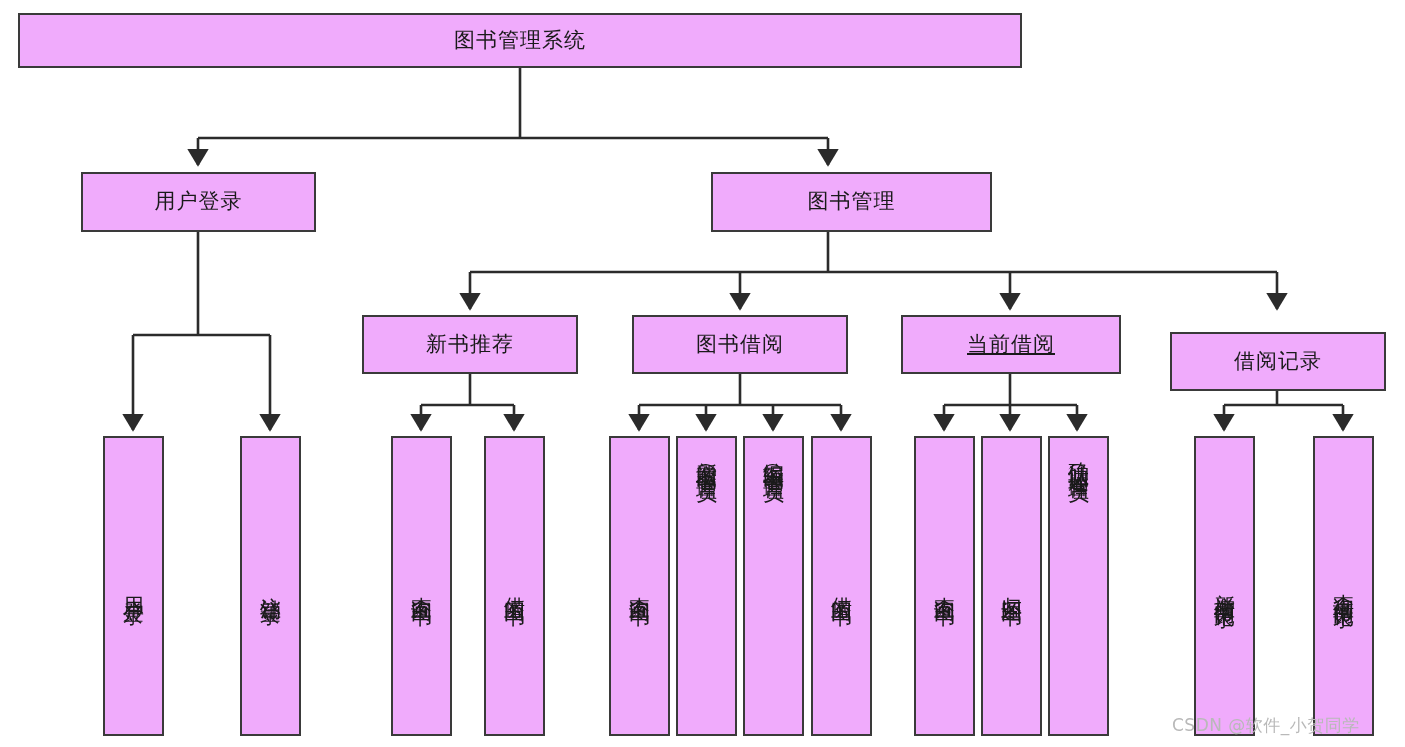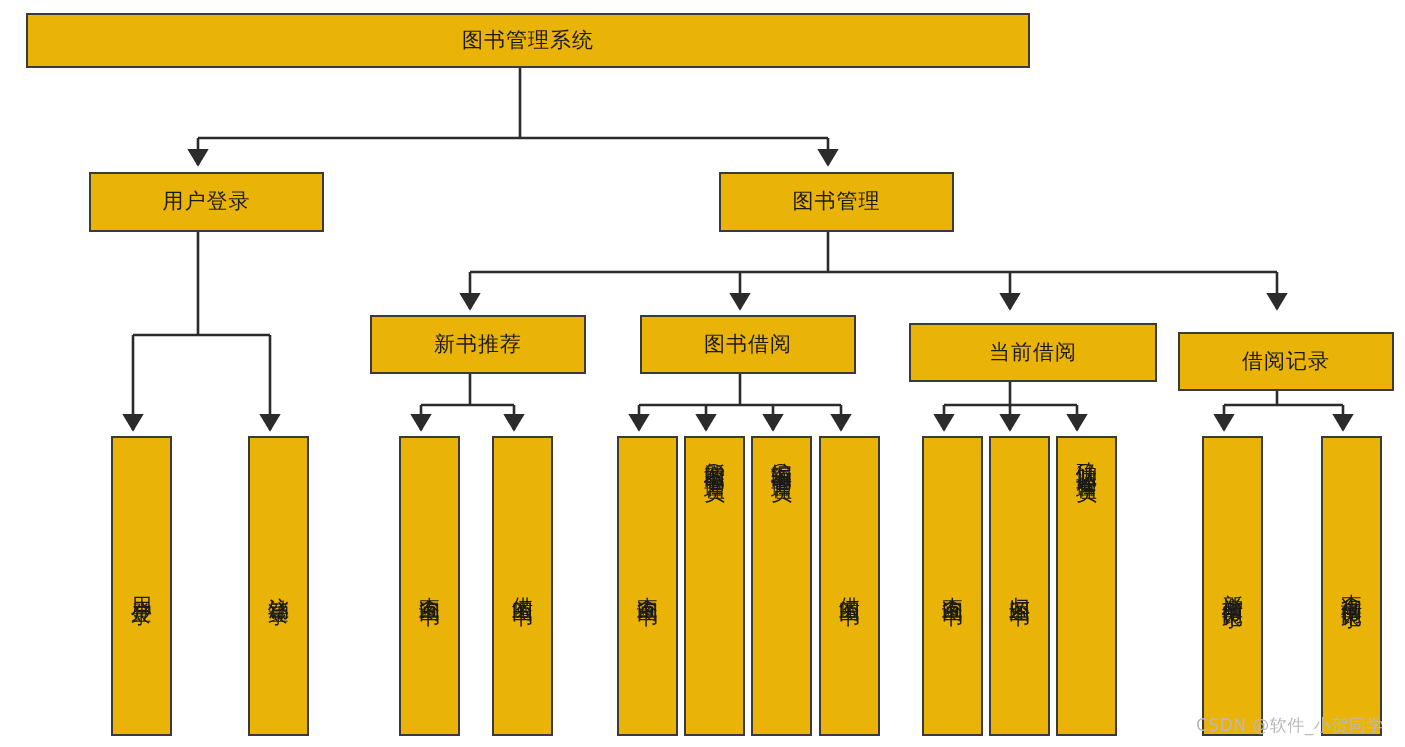--- a/index.html
+++ b/index.html
@@ -16,28 +16,27 @@
     width:1405px;height:747px;
   }
   svg.wires{
     position:absolute;left:0;top:0;
     width:1405px;height:747px;
     pointer-events:none;
   }
   .node{
     position:absolute;
     box-sizing:border-box;
-    background:#eab308;
+    background:#f0abfc;
     border:2.5px solid #3a3a3a;
     display:flex;
     align-items:center;
     justify-content:center;
     color:#1a1a1a;
     z-index:2;
-    margin-left:8px;
   }
   .node.horiz{
     font-size:21px;
     letter-spacing:1px;
     line-height:1.2;
   }
   .node.vert{
     align-items:flex-start;
     justify-content:center;
     padding-top:7px;
@@ -49,21 +48,21 @@
     letter-spacing:3px;
     line-height:1.05;
     white-space:nowrap;
   }
   .node.vert.mid{
     align-items:center;
     padding-top:0;
   }
   .watermark{
     position:absolute;
-    left:1196px;top:714px;
+    left:1172px;top:714px;
     font-size:17px;
     color:#b9b9b9;
     white-space:nowrap;
     z-index:3;
     letter-spacing:0.5px;
   }
 </style>
 </head>
 <body>
 
@@ -119,31 +118,31 @@
     </g>
   </svg>
 
   <div class="node horiz" style="left:18px;top:13px;width:1004px;height:55px;">
     <span>图书管理系统</span>
   </div>
 
   <div class="node horiz" style="left:81px;top:172px;width:235px;height:60px;">
     <span>用户登录</span>
   </div>
-  <div class="node horiz" style="left:711px;top:172px;width:235px;height:60px;text-align:right;">
+  <div class="node horiz" style="left:711px;top:172px;width:281px;height:60px;text-align:right;">
     <span>图书管理</span>
   </div>
 
   <div class="node horiz" style="left:632px;top:315px;width:216px;height:59px;">
     <span>图书借阅</span>
   </div>
   <div class="node horiz" style="left:362px;top:315px;width:216px;height:59px;">
     <span>新书推荐</span>
   </div>
-  <div class="node horiz" style="left:901px;top:323px;width:248px;height:59px;">
+  <div class="node horiz" style="left:901px;top:315px;width:220px;height:59px;text-decoration:underline;">
     <span>当前借阅</span>
   </div>
   <div class="node horiz" style="left:1170px;top:332px;width:216px;height:59px;">
     <span>借阅记录</span>
   </div>
 
   <div class="node vert mid" style="left:103px;top:436px;width:61px;height:300px;">
     <span class="vtext">用户登录</span>
   </div>
   <div class="node vert mid" style="left:240px;top:436px;width:61px;height:300px;">

